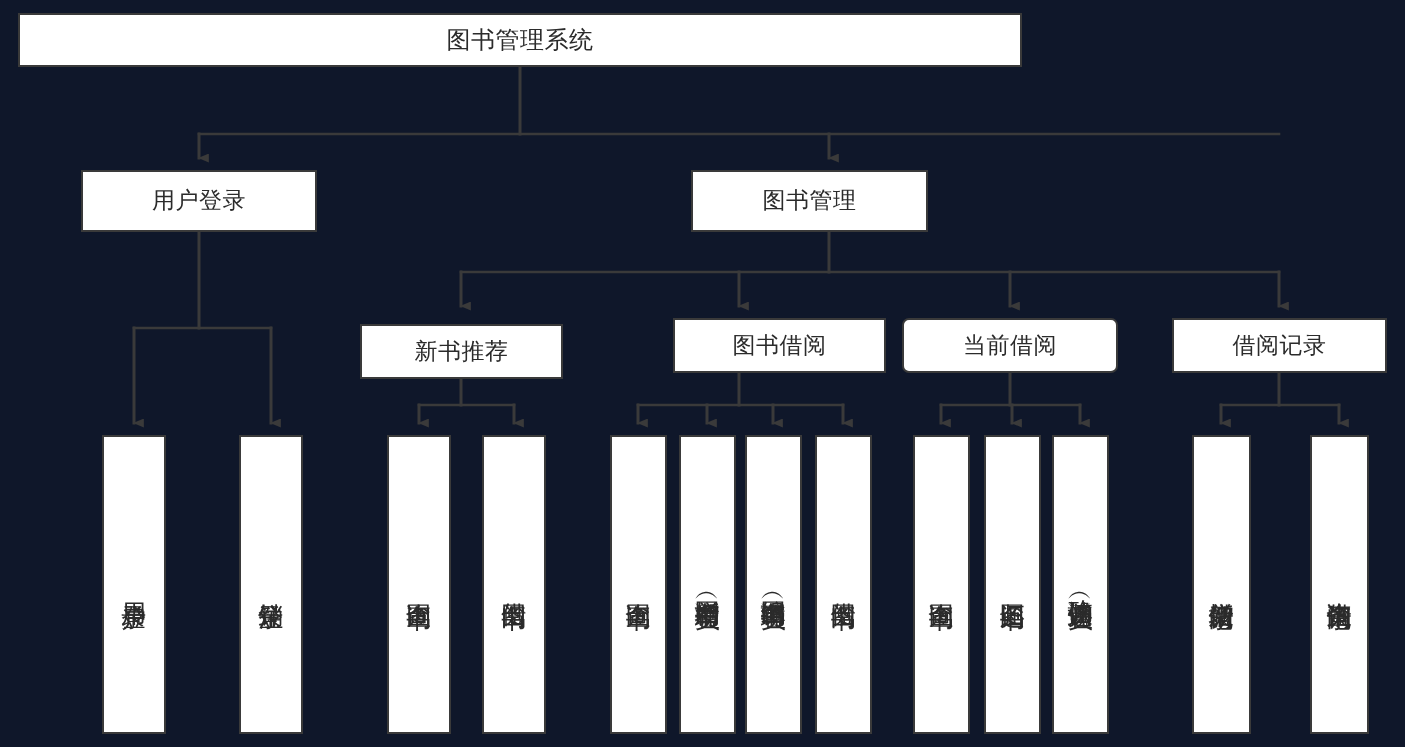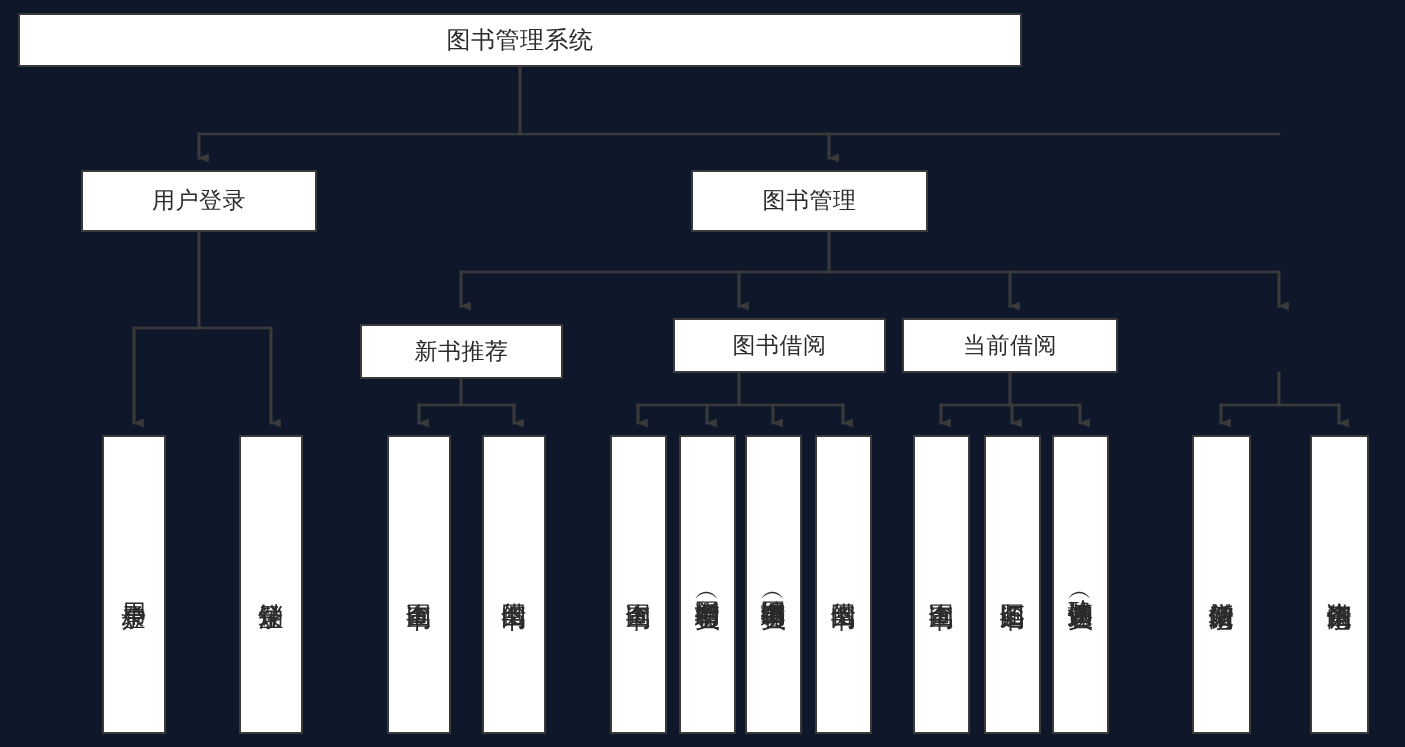--- a/index.html
+++ b/index.html
@@ -137,22 +137,25 @@
   <div class="node horiz" style="left: 691px; top: 170px; width: 237px; height: 62px;">
     <span class="label">图书管理</span>
   </div>
 
   <div class="node horiz" style="left: 360px; top: 324px; width: 203px; height: 55px;">
     <span class="label">新书推荐</span>
   </div>
   <div class="node horiz" style="left: 633px; top: 318px; width: 213px; height: 55px; margin-left: 40px;">
     <span class="label">图书借阅</span>
   </div>
-  <div class="node horiz" style="left: 902px; top: 318px; width: 216px; height: 55px;">
+  <div class="node horiz" style="left: 902px; top: 318px; width: 216px; height: 55px; border-radius: 7px;">
     <span class="label">当前借阅</span>
+  </div>
+  <div class="node horiz" style="left: 1172px; top: 318px; width: 215px; height: 55px;">
+    <span class="label">借阅记录</span>
   </div>
 
   <div class="node vert" style="left: 102px; top: 435px; width: 64px; height: 299px;">
     <span class="label">用户登录</span>
   </div>
   <div class="node vert" style="left: 239px; top: 435px; width: 64px; height: 299px;">
     <span class="label">注销登录</span>
   </div>
   <div class="node vert" style="left: 387px; top: 435px; width: 64px; height: 299px;">
     <span class="label">查询图书</span>

